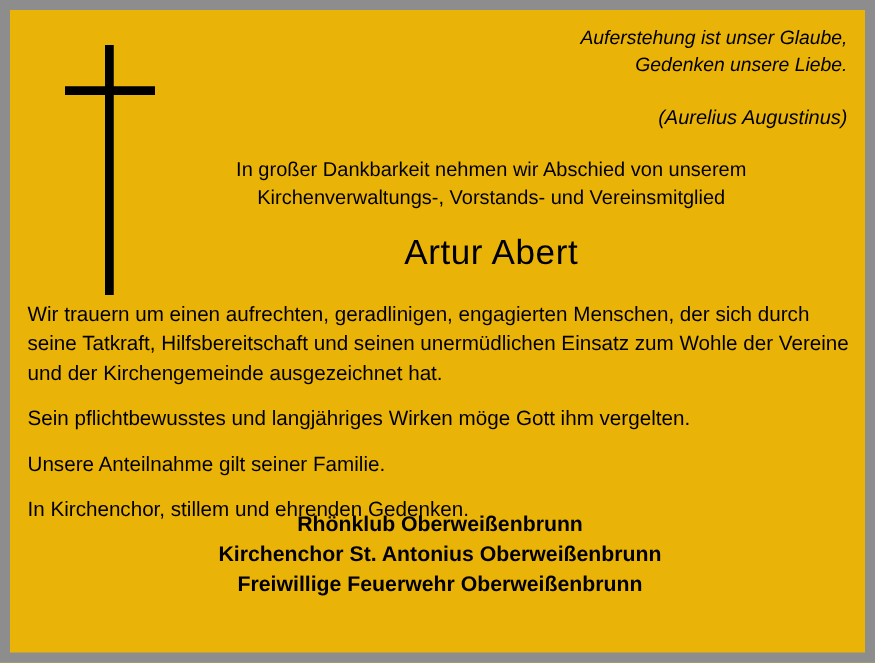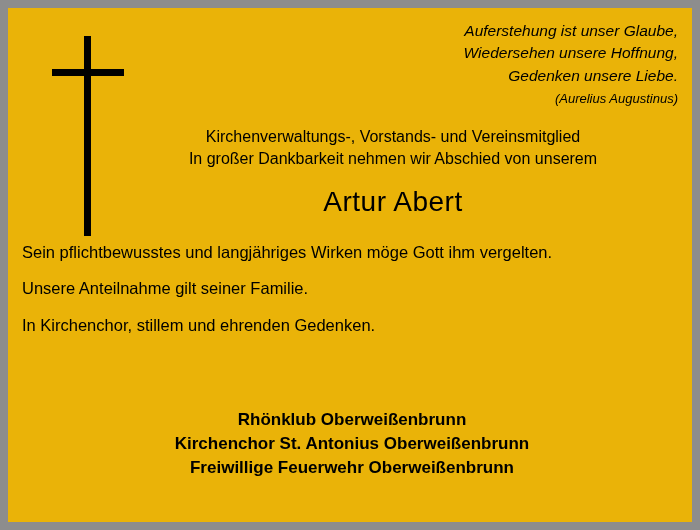--- a/index.html
+++ b/index.html
@@ -53,22 +53,22 @@
     top: 12px;
     width: 340px;
     text-align: right;
     font-style: italic;
     font-size: 15.5px;
     line-height: 1.45;
     color: #000;
   }
   .verse .author {
     display: block;
-    font-size: 13px;
-    margin-top: 3px;
+    font-size: 16px;
+    margin-top: 18px;
   }
   .intro {
     position: absolute;
     left: 100px;
     top: 118px;
     width: 570px;
     text-align: center;
     font-size: 16px;
     line-height: 1.4;
     color: #000;
@@ -115,33 +115,33 @@
 
 <div class="obituary">
 
   <div class="cross-area">
     <div class="cross-v"></div>
     <div class="cross-h"></div>
   </div>
 
   <div class="verse">
     <div>Auferstehung ist unser Glaube,</div>
-    <div>Wiedersehen unsere Hoffnung,</div>
     <div>Gedenken unsere Liebe.</div>
     <span class="author">(Aurelius Augustinus)</span>
   </div>
 
   <div class="intro">
+    <div>In großer Dankbarkeit nehmen wir Abschied von unserem</div>
     <div>Kirchenverwaltungs-, Vorstands- und Vereinsmitglied</div>
-    <div>In großer Dankbarkeit nehmen wir Abschied von unserem</div>
   </div>
 
   <div class="name">Artur Abert</div>
 
   <div class="body-text">
+    <p>Wir trauern um einen aufrechten, geradlinigen, engagierten Menschen, der sich durch seine Tatkraft, Hilfsbereitschaft und seinen unermüdlichen Einsatz zum Wohle der Vereine und der Kirchengemeinde ausgezeichnet hat.</p>
     <p>Sein pflichtbewusstes und langjähriges Wirken möge Gott ihm vergelten.</p>
     <p>Unsere Anteilnahme gilt seiner Familie.</p>
     <p>In Kirchenchor, stillem und ehrenden Gedenken.</p>
   </div>
 
   <div class="signers">
     <div>Rhönklub Oberweißenbrunn</div>
     <div>Kirchenchor St. Antonius Oberweißenbrunn</div>
     <div>Freiwillige Feuerwehr Oberweißenbrunn</div>
   </div>

